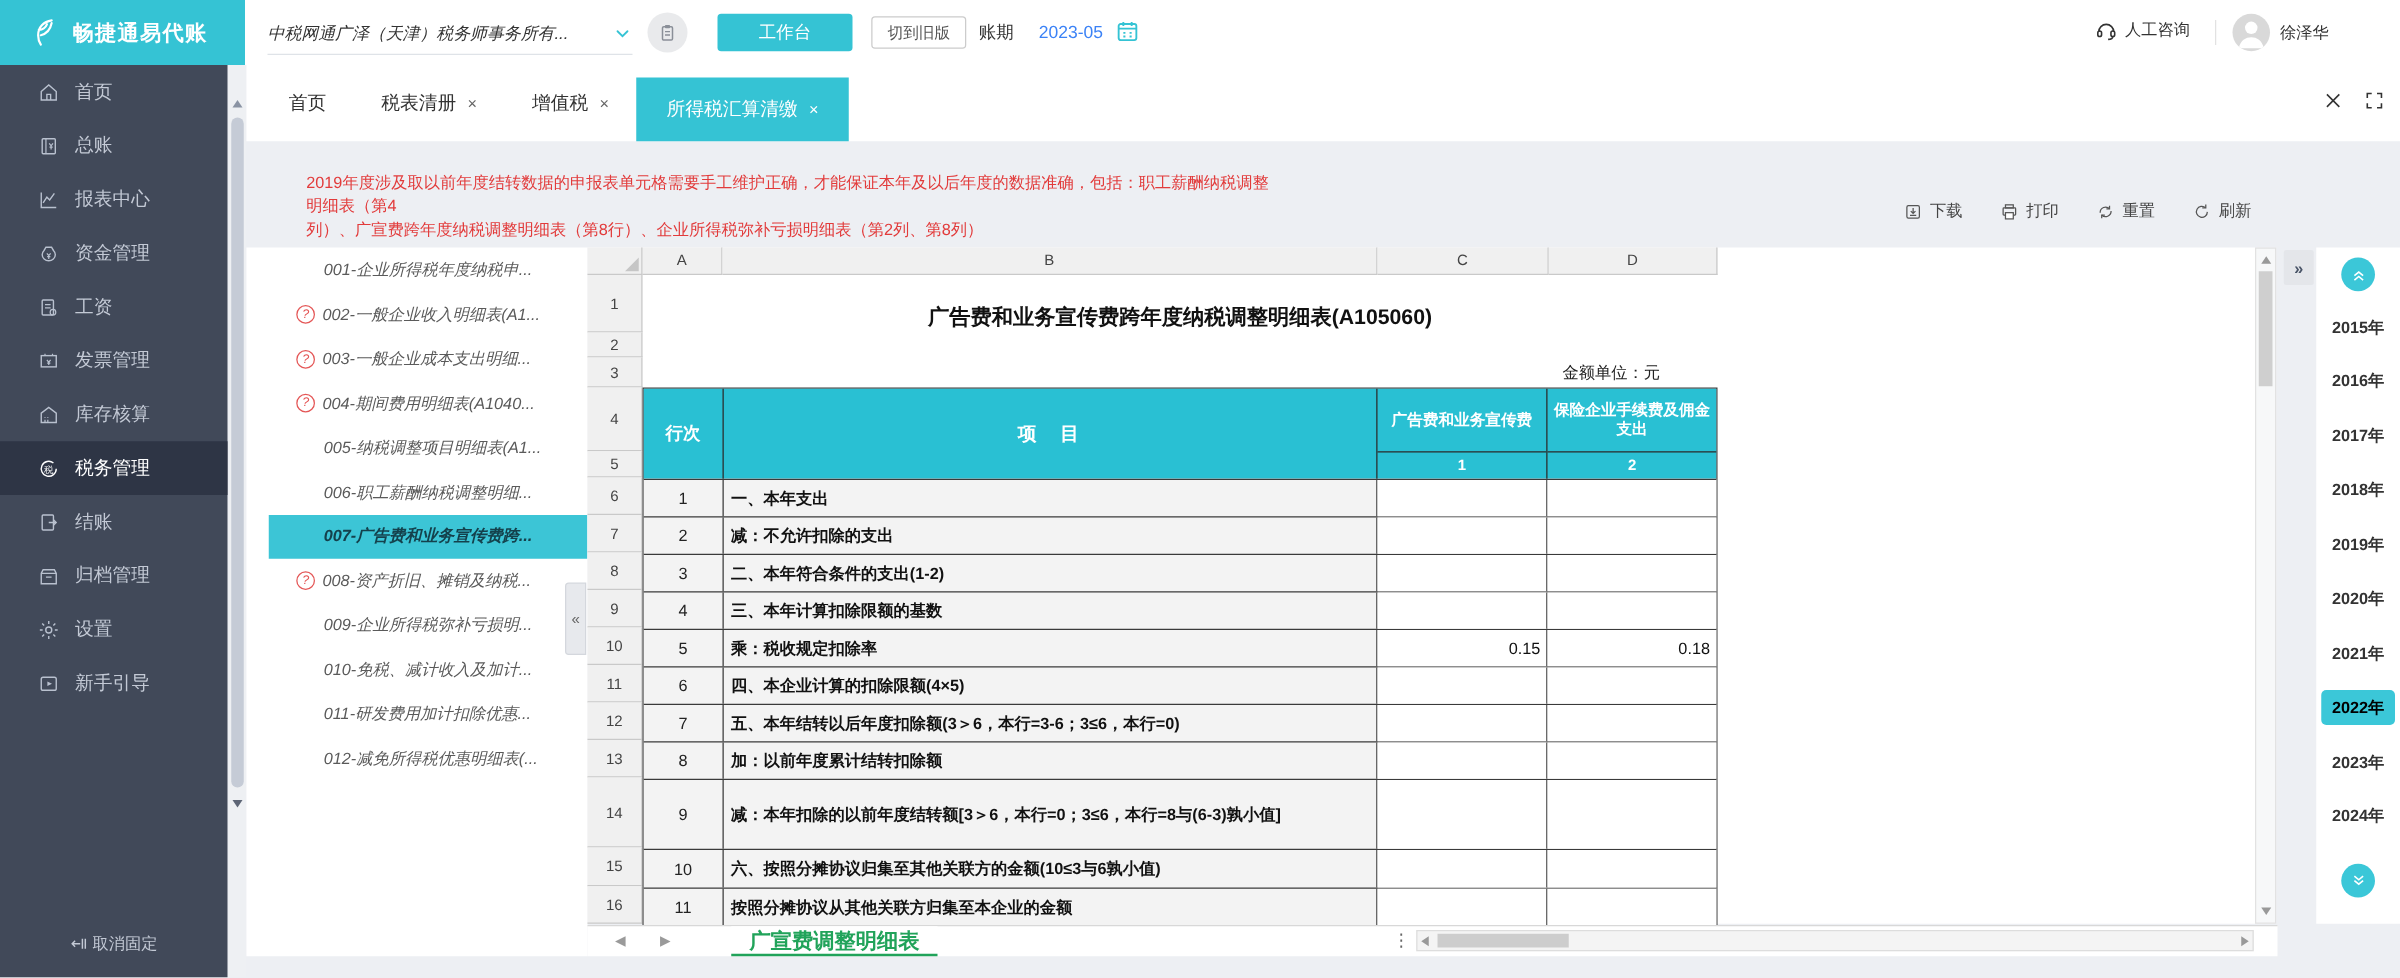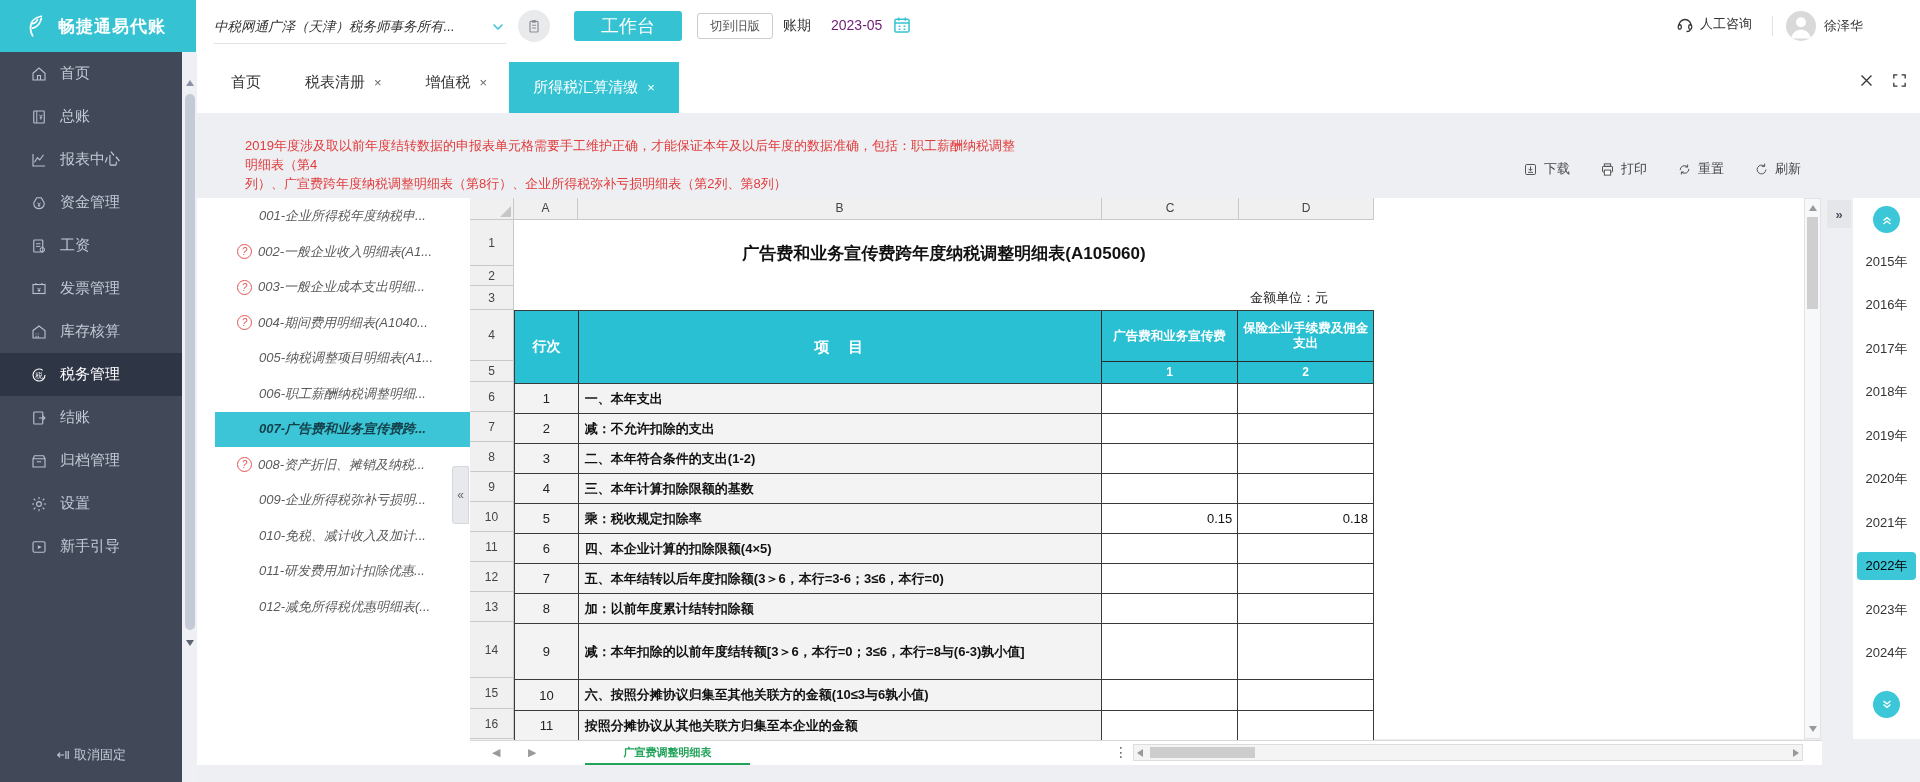--- a/index.html
+++ b/index.html
@@ -6,24 +6,24 @@
   html,body { width:1920px; height:782px; overflow:hidden; }
   body { font-family:"Liberation Sans","DejaVu Sans",sans-serif; background:#edeff3; position:relative; }
 
   
   .topbar { position:absolute; left:0; top:0; width:1920px; height:52px; background:#fff; z-index:30; }
   .logo-block { position:absolute; left:0; top:0; width:196px; height:52px; background:#35c3d4; display:flex; align-items:center; padding-left:24px; gap:8px; }
   .logo-text { color:#fff; font-size:17px; font-weight:bold; letter-spacing:1px; }
   .company { position:absolute; left:214px; top:10px; width:292px; height:34px; border-bottom:1px solid #dfe3e8; display:flex; align-items:center; justify-content:space-between; cursor:pointer;font-style:italic; }
   .company-name { font-size:13.5px; color:#333; }
   .clip-circle { position:absolute; left:518px; top:10px; width:32px; height:32px; border-radius:50%; background:#e9eaec; display:flex; align-items:center; justify-content:center; }
-  .btn-workbench { position:absolute; left:574px; top:11px; width:108px; height:30px; background:#35c3d4; color:#fff; border:none; border-radius:3px; font-size:18px; cursor:pointer; }
+  .btn-workbench { position:absolute; left:574px; top:11px; width:108px; height:30px; background:#35c3d4; color:#fff; border:none; border-radius:3px; font-size:14px; cursor:pointer; }
   .btn-old { position:absolute; left:697px; top:13px; width:76px; height:26px; background:#fff; color:#555; border:1px solid #ccc; border-radius:3px; font-size:12.5px; cursor:pointer; }
   .period-label { position:absolute; left:783px; top:17px; font-size:14px; color:#333; }
-  .period-value { position:absolute; left:831px; top:17px; font-size:14px; color:#701a75; }
+  .period-value { position:absolute; left:831px; top:17px; font-size:14px; color:#3b82f6; }
   .cal-ico { position:absolute; left:892px; top:15px; }
   .support { position:absolute; left:1676px; top:15px; display:flex; gap:6px; align-items:center; font-size:13px; color:#333; cursor:pointer; }
   .top-div { position:absolute; left:1772px; top:16px; width:1px; height:20px; background:#e2e2e2; }
   .avatar { position:absolute; left:1786px; top:11px; width:30px; height:30px; border-radius:50%; background:#d9d9d9; overflow:hidden; }
   .username { position:absolute; left:1824px; top:17px; font-size:13px; color:#333; cursor:pointer; }
 
   
   .sidebar { position:absolute; left:0; top:52px; width:182px; height:730px; background:#414959; z-index:20; }
   .side-item { height:43px; display:flex; align-items:center; padding-left:30px; gap:12px; color:#c3c9d5; font-size:15px; cursor:pointer; }
   .side-item svg { flex:0 0 auto; }
@@ -82,29 +82,29 @@
   .fc.val.last { width:135px; border-right:none; }
 
   
   .vscroll { position:absolute; left:1804px; top:198px; width:17px; height:541px; background:#f7f8f9; border:1px solid #e2e2e2; z-index:4; }
   .vs-up { position:absolute; left:4px; top:6px; width:0; height:0; border-left:4px solid transparent; border-right:4px solid transparent; border-bottom:6px solid #999; }
   .vs-dn { position:absolute; left:4px; bottom:6px; width:0; height:0; border-left:4px solid transparent; border-right:4px solid transparent; border-top:6px solid #999; }
   .vs-thumb { position:absolute; left:2px; top:18px; width:11px; height:92px; background:#cfcfcf; }
   .expand-btn { position:absolute; left:1827px; top:200px; width:24px; height:28px; background:#e4e6ea; border-radius:2px; color:#4a5568; font-size:13px; font-weight:bold; display:flex; align-items:center; justify-content:center; cursor:pointer; z-index:4; }
   .year-panel { position:absolute; left:1853px; top:198px; width:67px; height:541px; background:#fff; z-index:4; }
   .yr-circle { position:absolute; left:20px; width:27px; height:27px; border-radius:50%; background:#3bc7d8; display:flex; align-items:center; justify-content:center; cursor:pointer; }
-  .yr-list { position:absolute; left:0; top:42px; width:67px; }
+  .yr-list { position:absolute; left:0; top:42px; width:67px;font-weight:bold; }
   .yr { height:43.5px; display:flex; align-items:center; justify-content:center; font-size:13px; color:#333; cursor:pointer; }
   .yr.active { color:#000000; }
   .yr.active span { background:#3bc7d8; border-radius:4px; padding:5px 9px; }
 
   
   .sheetbar { position:absolute; left:470px; top:740px; width:1352px; height:25px; background:#fff; border-top:1px solid #d8d8d8; z-index:5; }
   .sb-nav { position:absolute; top:5px; font-size:11px; color:#9a9a9a; cursor:pointer; }
-  .sheet-tab { position:absolute; left:115px; top:0; width:165px; height:24px; display:flex; align-items:center; justify-content:center; font-size:11px; font-weight:bold; color:#21a35a; border-bottom:2px solid #21a35a; background:#fff; cursor:pointer; }
+  .sheet-tab { position:absolute; left:115px; top:0; width:165px; height:24px; display:flex; align-items:center; justify-content:center; font-size:17px; font-weight:bold; color:#21a35a; border-bottom:2px solid #21a35a; background:#fff; cursor:pointer; }
   .sb-more { position:absolute; left:644px; top:3px; font-size:14px; color:#666; cursor:pointer; }
   .hscroll { position:absolute; left:663px; top:3px; width:670px; height:17px; background:#f4f4f4; border:1px solid #ddd; }
   .hs-thumb { position:absolute; left:16px; top:2px; width:105px; height:11px; background:#cdcdcd; }
   .hs-l { position:absolute; left:3px; top:4px; width:0; height:0; border-top:4px solid transparent; border-bottom:4px solid transparent; border-right:6px solid #999; }
   .hs-r { position:absolute; right:3px; top:4px; width:0; height:0; border-top:4px solid transparent; border-bottom:4px solid transparent; border-left:6px solid #999; }
 
   svg { display:block; }
 </style>
 </head>
 <body>

